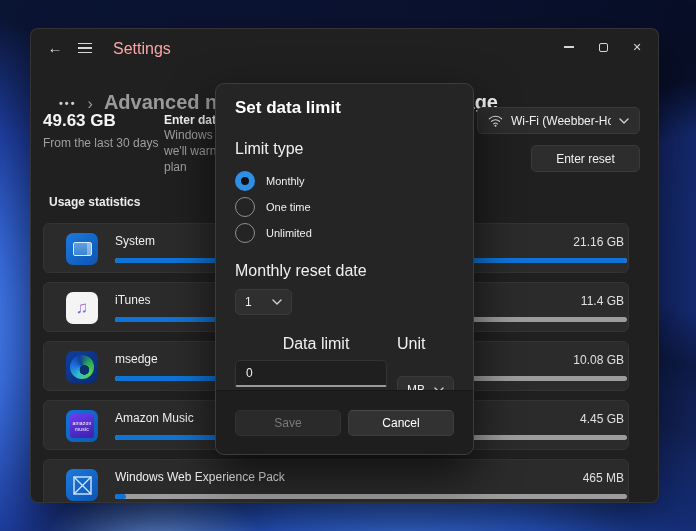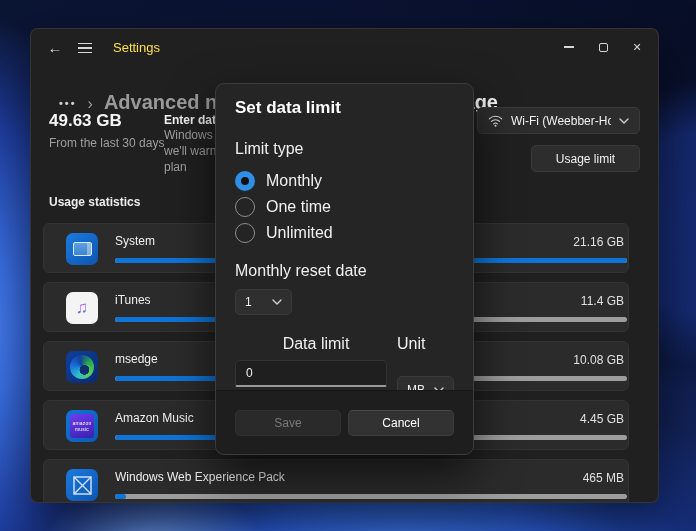--- a/index.html
+++ b/index.html
@@ -22,35 +22,35 @@
   .window { position:absolute; left:30px; top:28px; width:629px; height:475px;
     background:#202020; border:1px solid rgba(255,255,255,.09); border-radius:8px;
     box-shadow:0 22px 50px rgba(0,0,0,.55); overflow:hidden; color:#f0f0f0; }
 
   .titlebar { position:absolute; left:0; top:0; right:0; height:36px; }
   .back { position:absolute; left:10px; top:4px; width:28px; height:28px; display:flex;
     align-items:center; justify-content:center; color:#d8d8d8; font-size:15px; border-radius:5px; }
   .hamburger { position:absolute; left:40px; top:6px; width:28px; height:26px; display:flex;
     flex-direction:column; gap:3px; align-items:center; justify-content:center; border-radius:5px; }
   .hamburger i { display:block; width:14px; height:1.5px; background:#d8d8d8; }
-  .tb-title { position:absolute; left:82px; top:11px; font-size:13px; color:#fde047; }
+  .tb-title { position:absolute; left:82px; top:11px; font-size:16px; color:#fca5a5; }
   .win-controls { position:absolute; right:4px; top:4px; display:flex; }
   .wc { width:34px; height:28px; display:flex; align-items:center; justify-content:center; color:#d6d6d6; }
   .wc .min { width:10px; height:1.4px; background:#d6d6d6; }
   .wc .max { width:9px; height:9px; border:1.2px solid #d6d6d6; border-radius:2px; }
   .wc.close { font-size:11px; }
 
   .breadcrumb { position:absolute; left:28px; top:62px; display:flex; align-items:baseline;
     gap:11px; font-size:20px; font-weight:600; white-space:nowrap; }
   .crumb-ellipsis { font-size:11px; letter-spacing:2px; color:#cfcfcf; align-self:center; }
   .crumb-sep { font-size:16px; color:#9a9a9a; font-weight:400; }
   .crumb-parent { color:#9a9a9a; }
   .crumb-current { color:#f5f5f5; }
 
-  .summary { position:absolute; left:18px; top:82px; width:122px; }
+  .summary { position:absolute; left:12px; top:82px; width:122px; }
   .summary .total { font-size:17px; font-weight:600; color:#f5f5f5; }
   .summary .period { margin-top:4px; font-size:12px; line-height:16px; color:#9f9f9f; }
 
   .limit-info { position:absolute; left:133px; top:84px; width:53px; overflow:hidden; white-space:nowrap; }
   .limit-info .head { font-size:12px; font-weight:700; color:#f0f0f0; }
   .limit-info .ln { font-size:12px; line-height:16px; color:#9f9f9f; }
 
   .select-like, .btn-like { background:#2d2d2d; border:1px solid #3a3a3a; border-radius:5px;
     color:#f0f0f0; font-size:12px; display:flex; align-items:center; }
   .wifi-select { position:absolute; right:18px; top:78px; width:163px; height:27px; padding:0 10px; gap:8px; }
@@ -90,21 +90,21 @@
     color:#f0f0f0; z-index:50; }
   .dlg-body { padding:14px 19px 0 19px; }
   .dlg-title { font-size:17px; font-weight:700; color:#fff; }
   .dlg-label { font-size:16px; color:#f0f0f0; }
   .mt-lt { margin-top:22px; }
   .radio-group { margin-top:10px; }
   .radio-row { display:flex; align-items:center; height:26px; gap:11px; }
   .radio { width:20px; height:20px; border-radius:50%; flex:0 0 auto; }
   .radio.on { border:6px solid #2f8fe4; background:#111; }
   .radio.off { border:1px solid #8f8f8f; background:#242424; }
-  .radio-label { font-size:16px; }
+  .radio-label { font-size:11px; }
   .mt-reset { margin-top:16px; }
   .dlg-select { margin-top:9px; width:57px; height:26px; background:#2f2f2f; border:1px solid #3a3a3a;
     border-radius:5px; display:flex; align-items:center; justify-content:space-between;
     padding:0 9px; font-size:12px; }
   .field-labels { margin-top:20px; display:flex; }
   .field-labels .fl1 { width:162px;text-align:center; }
   .fields { margin-top:7px; display:flex; gap:10px; }
   .dlg-input { width:152px; height:27px; background:#1f1f1f; border:1px solid #333;
     border-bottom:2px solid #9a9a9a; border-radius:5px 5px 2px 2px; color:#f0f0f0;
     font-size:12px; padding:0 10px; outline:none; font-family:inherit; }
@@ -177,21 +177,21 @@
         <path d="M9 14 a4.4 4.4 0 0 1 6 0" stroke="#e0e0e0" stroke-width="1.7" stroke-linecap="round"></path>
         <circle cx="12" cy="17" r="1.6" fill="#e0e0e0"></circle>
       </svg>
       <span class="lbl">Wi-Fi (Weebber-Hor</span>
       <svg class="chev" width="10" height="6" viewBox="0 0 10 6" fill="none">
         <polyline points="1,1 5,5 9,1" stroke="#d0d0d0" stroke-width="1.4" stroke-linecap="round" stroke-linejoin="round"></polyline>
       </svg>
     </div>
 
     <div class="select-like enter-limit">
-      <span>Usage limit</span>
+      <span>Enter reset</span>
     </div>
 
     <div class="usage-title">Usage statistics</div>
 
     <div class="usage-row" style="top:194px">
       <div class="row-icon ico-blue">
           <div class="monitor"></div>
         </div>
       <div class="app-name">System</div>
       <div class="app-value">21.16 GB</div>

